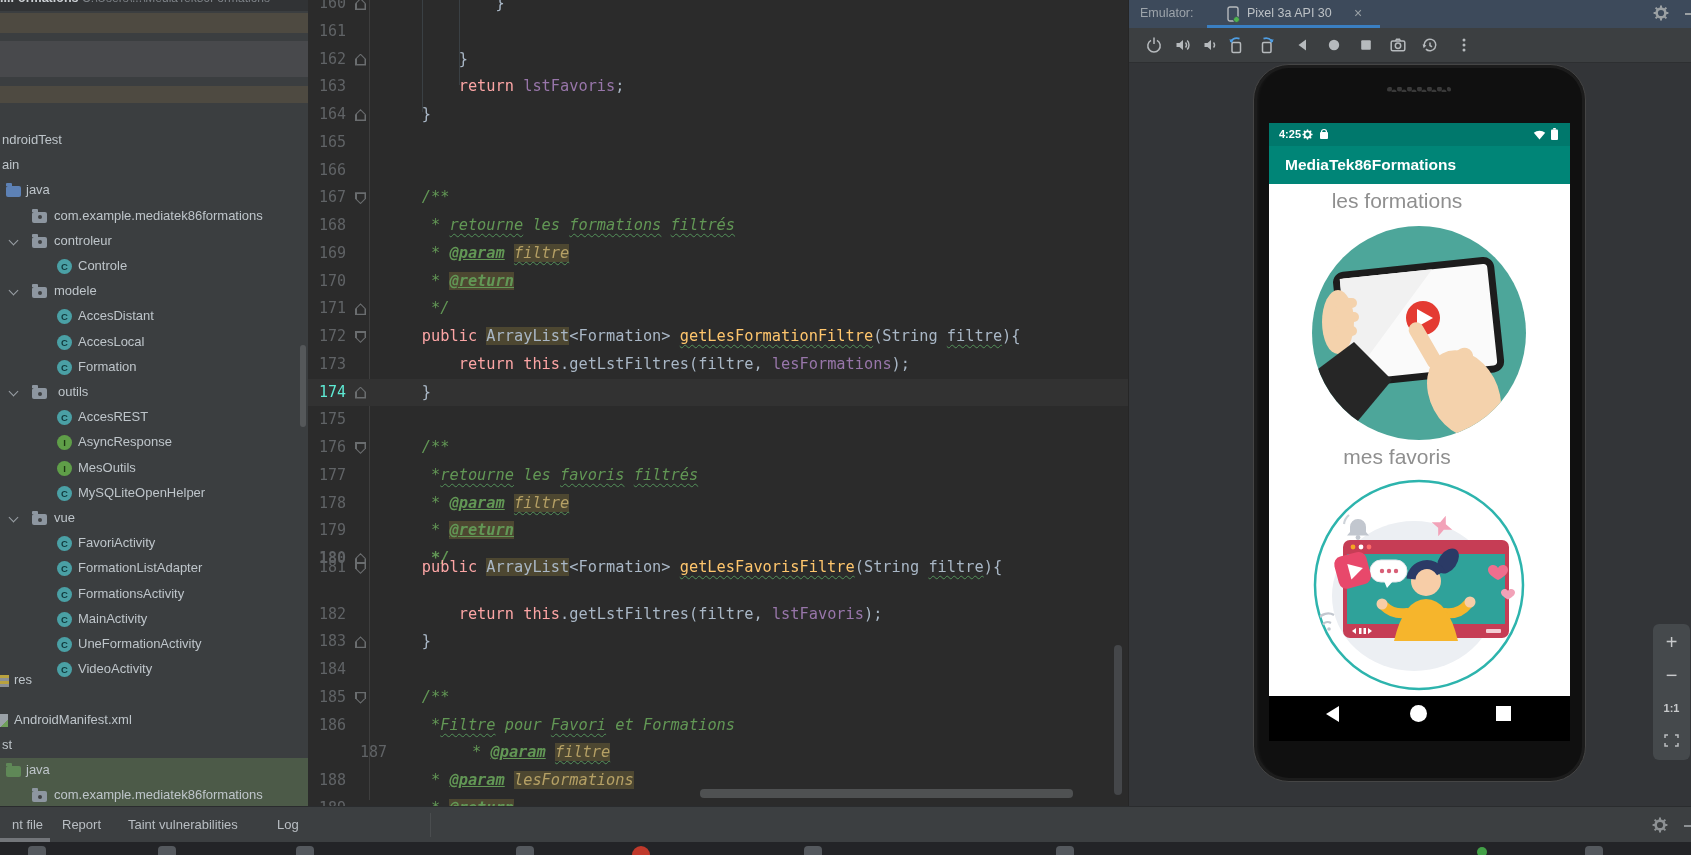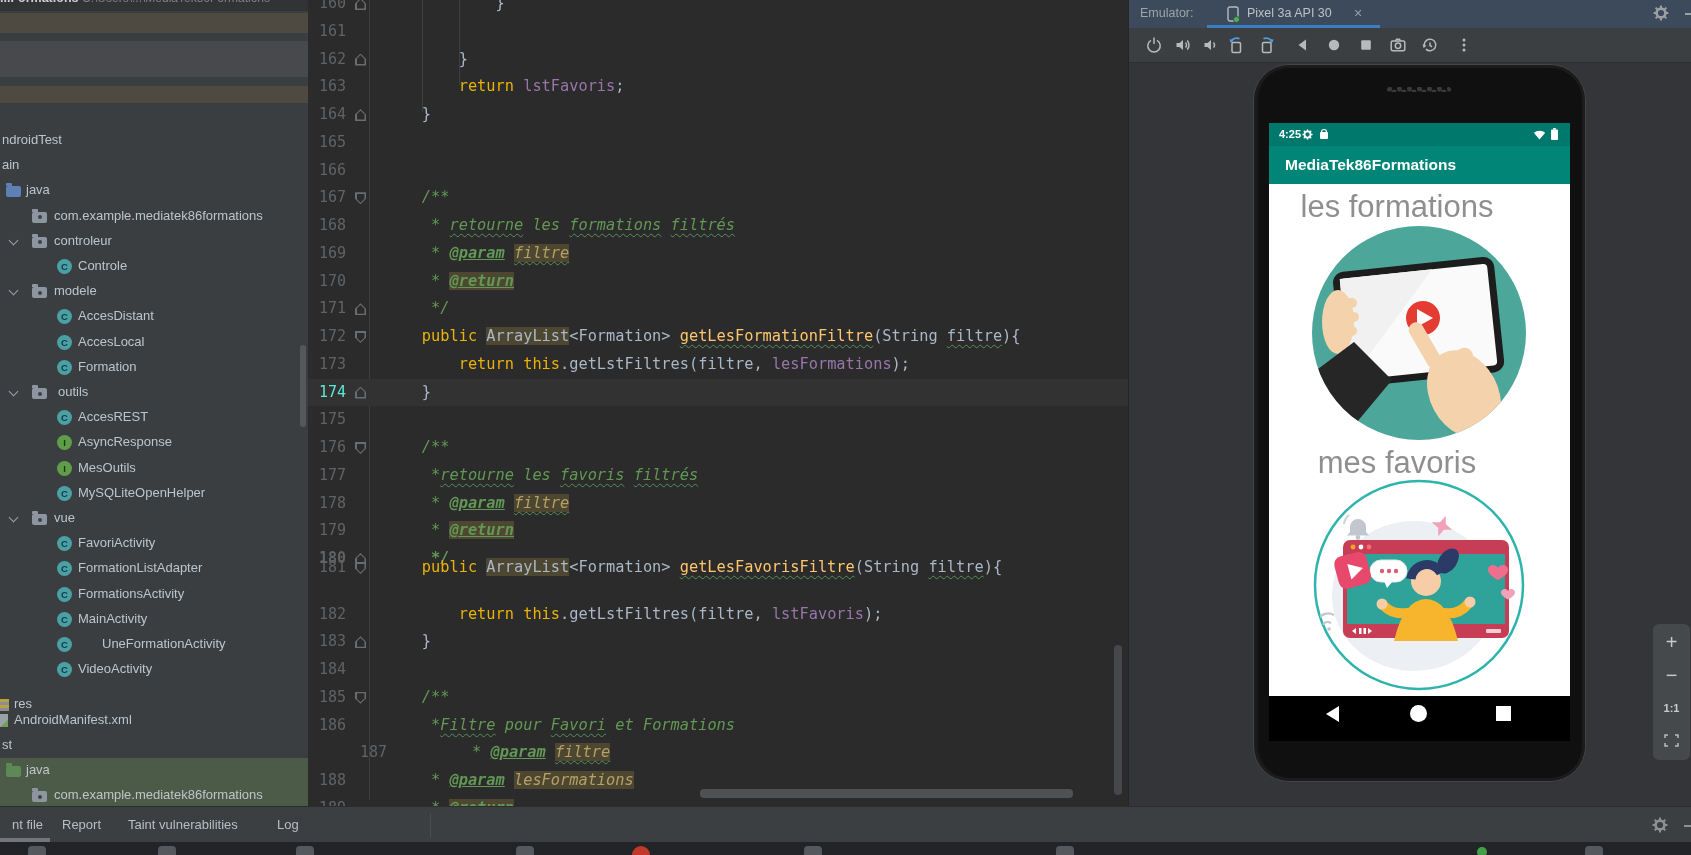--- a/index.html
+++ b/index.html
@@ -44,21 +44,21 @@
   .lnum{position:absolute;left:0;top:0;width:38px;text-align:right;font-family:"DejaVu Sans Mono",monospace;
         font-size:15px;line-height:27.75px;color:#606366}
   .cur .lnum{color:#5eead4}
   .fm{position:absolute;left:47px;top:8px;width:11px;height:12px;background:#6a6d6f}
   .fm:after{content:"";position:absolute;inset:1.5px;background:#2b2b2b;clip-path:inherit}
   .cur .fm:after{background:#323232}
   .fm.start{clip-path:polygon(0 0,100% 0,100% 55%,50% 100%,0 55%)}
   .fm.end{clip-path:polygon(50% 0,100% 45%,100% 100%,0 100%,0 45%)}
   .lcode{position:absolute;left:77px;top:0;font-family:"DejaVu Sans Mono",monospace;font-size:15.3px;
          line-height:27.75px;white-space:pre;color:#a9b7c6}
-  .lcode .kw{color:#eab308}
+  .lcode .kw{color:#fca5a5}
   .lcode .var{color:#9876aa}
   .lcode .cmt{color:#629755;font-style:italic}
   .lcode .tag{color:#629755;font-weight:bold;font-style:italic;
               text-decoration-line:underline;text-decoration-style:solid;text-decoration-color:#629755}
   .lcode .tagv{color:#b5a065;font-style:italic}
   .lcode .m{color:#ffc66d}
   .lcode .hl{background:#4d4731}
   .lcode .sp{text-decoration-line:underline;text-decoration-style:wavy;text-decoration-color:#54915a;
              text-decoration-thickness:1px;text-underline-offset:3px}
   #hscroll{position:absolute;left:392px;top:789px;width:373px;height:9px;border-radius:4px;background:#4f5152}
@@ -81,21 +81,21 @@
   #phone{position:absolute;left:124px;top:64px;width:331px;height:716px;background:#101010;
          border:1px solid #454545;border-radius:36px;
          box-shadow:inset 0 0 0 3px #1c1c1c, inset 3px 0 4px rgba(255,255,255,.07)}
   #grille{position:absolute;left:133px;top:22px;width:64px;height:0;border-top:5px dotted #3a3a3a;border-radius:3px}
   #screen{position:absolute;left:15px;top:58px;width:301px;height:618px;overflow:hidden;background:#fff}
   #sbar{position:absolute;left:0;top:0;width:301px;height:23px;background:#00786c}
   #sbar .time{position:absolute;left:10px;top:5px;font-size:11px;font-weight:bold;color:#fff}
   #abar{position:absolute;left:0;top:23px;width:301px;height:38px;background:#008577}
   #abar .atitle{position:absolute;left:16px;top:10px;font-size:15.5px;font-weight:bold;color:#fff}
   #content{position:absolute;left:0;top:61px;width:301px;height:512px;background:#fff}
-  .heading{position:absolute;left:0;width:256px;text-align:center;font-size:31px;color:#8f8f8f}
+  .heading{position:absolute;left:0;width:256px;text-align:center;font-size:21px;color:#8f8f8f}
   #h1{top:5px}
   #h2{top:261px}
   .circ{position:absolute;left:43px;width:214px;height:214px;cursor:pointer}
   #circ1{top:42px}
   #circ2{top:294px}
   #navbar{position:absolute;left:0;top:573px;width:301px;height:45px;background:#000}
   #nav-back{position:absolute;left:57px;top:10px;width:0;height:0;
             border-top:8px solid transparent;border-bottom:8px solid transparent;border-right:13px solid #fff}
   #nav-home{position:absolute;left:141px;top:9px;width:17px;height:17px;border-radius:50%;background:#fff}
   #nav-over{position:absolute;left:227px;top:10px;width:15px;height:15px;background:#fff}
@@ -213,27 +213,27 @@
         <div class="trow" style="top: 581.6px;">
           <span class="cls-ic c-class" style="left: 57px;">C</span>
           <span class="lbl" style="left: 78px;">FormationsActivity</span>
         </div>
         <div class="trow" style="top: 606.8px;">
           <span class="cls-ic c-class" style="left: 57px;">C</span>
           <span class="lbl" style="left: 78px;">MainActivity</span>
         </div>
         <div class="trow" style="top: 632px;">
           <span class="cls-ic c-class" style="left: 57px;">C</span>
-          <span class="lbl" style="left: 78px; margin-left: 24px;">UneFormationActivity</span>
+          <span class="lbl" style="left: 78px;">UneFormationActivity</span>
         </div>
         <div class="trow" style="top: 657.2px;">
           <span class="cls-ic c-class" style="left: 57px;">C</span>
           <span class="lbl" style="left: 78px;">VideoActivity</span>
         </div>
-        <div class="trow" style="top: 692px;">
+        <div class="trow" style="top: 668px;">
           <span class="res-ic" style="left: -3px;"></span>
           <span class="lbl" style="left: 14px;">res</span>
         </div>
         <div class="trow" style="top: 707.6px;">
           <span class="man-ic" style="left: -3px;"></span>
           <span class="lbl" style="left: 14px;">AndroidManifest.xml</span>
         </div>
         <div class="trow" style="top: 732.8px;">
           <span class="lbl" style="left: 2px;">st</span>
         </div>

